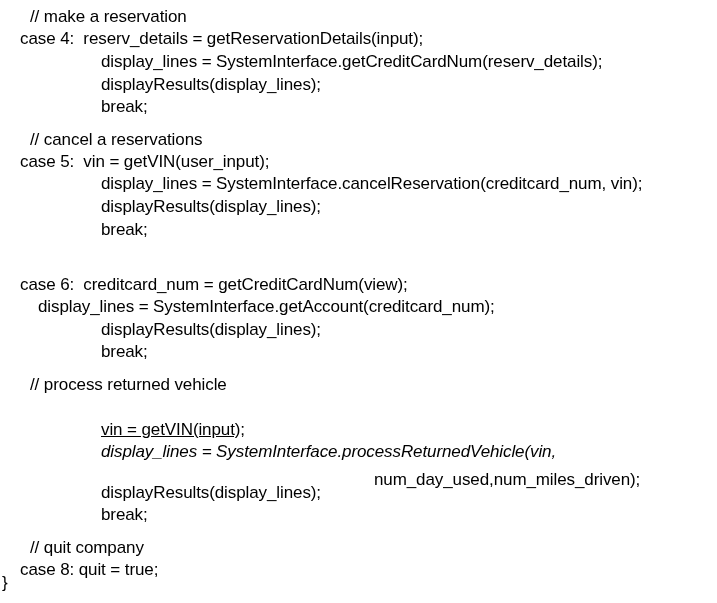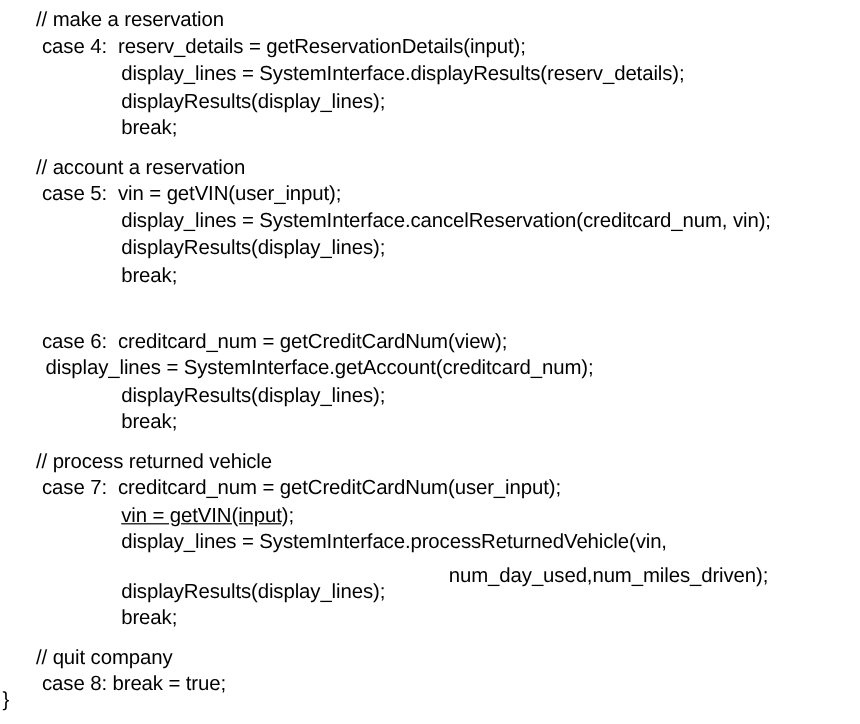--- a/index.html
+++ b/index.html
@@ -25,46 +25,45 @@
     position: absolute;
     left: 0;
     font-size: 17px;
     line-height: 21px;
     white-space: pre;
     letter-spacing: -0.1px;
     color: #000000;
   }
   
   .ind-comment  { padding-left: 30px; }
-  .ind-case     { padding-left: 35px; }
+  .ind-case     { padding-left: 20px; }
   .ind-body     { padding-left: 101px; }
   .ind-wrap     { padding-left: 374px; }
   .ind-brace    { padding-left: 2px; }
 </style>
 </head>
 <body style="background: rgb(255, 255, 255);">
 
 <div id="code-listing" style="color: rgb(0, 0, 0);">
     <div class="code-line ind-comment" style="top: 6px;">// make a reservation</div>
     <div class="code-line ind-case" style="top: 28px;">case 4:  reserv_details = getReservationDetails(input);</div>
-    <div class="code-line ind-body" style="top: 51px;">display_lines = SystemInterface.displayResults(reserv_details);</div>
+    <div class="code-line ind-body" style="top: 51px;">display_lines = SystemInterface.getCreditCardNum(reserv_details);</div>
     <div class="code-line ind-body" style="top: 74px;">displayResults(display_lines);</div>
     <div class="code-line ind-body" style="top: 96px;">break;</div>
-    <div class="code-line ind-comment" style="top: 129px;">// account a reservation</div>
+    <div class="code-line ind-comment" style="top: 129px;">// cancel a reservations</div>
     <div class="code-line ind-case" style="top: 151px;">case 5:  vin = getVIN(user_input);</div>
     <div class="code-line ind-body" style="top: 173px; text-align: right;">display_lines = SystemInterface.cancelReservation(creditcard_num, vin);</div>
     <div class="code-line ind-body" style="top: 196px;">displayResults(display_lines);</div>
     <div class="code-line ind-body" style="top: 219px;">break;</div>
     <div class="code-line ind-case" style="top: 274px;">case 6:  creditcard_num = getCreditCardNum(view);</div>
     <div class="code-line ind-body" style="top: 296px; padding-left: 38px;">display_lines = SystemInterface.getAccount(creditcard_num);</div>
     <div class="code-line ind-body" style="top: 319px;">displayResults(display_lines);</div>
     <div class="code-line ind-body" style="top: 341px;">break;</div>
     <div class="code-line ind-comment" style="top: 374px; text-align: right;">// process returned vehicle</div>
-    <div class="code-line ind-case" style="top: 396px;">case 7:  creditcard_num = getCreditCardNum(user_input);</div>
     <div class="code-line ind-body" style="top: 419px; text-decoration: underline;">vin = getVIN(input);</div>
-    <div class="code-line ind-body" style="top: 441px;">display_lines = SystemInterface.processReturnedVehicle(vin,</div>
+    <div class="code-line ind-body" style="top: 441px; font-style: italic;">display_lines = SystemInterface.processReturnedVehicle(vin,</div>
     <div class="code-line ind-wrap" style="top: 469px;">num_day_used,num_miles_driven);</div>
     <div class="code-line ind-body" style="top: 482px;">displayResults(display_lines);</div>
     <div class="code-line ind-body" style="top: 504px;">break;</div>
     <div class="code-line ind-comment" style="top: 537px;">// quit company</div>
-    <div class="code-line ind-case" style="top: 559px;">case 8: break = true;</div>
+    <div class="code-line ind-case" style="top: 559px;">case 8: quit = true;</div>
     <div class="code-line ind-brace" style="top: 572px;">}</div>
   </div>
 
 </body></html>

